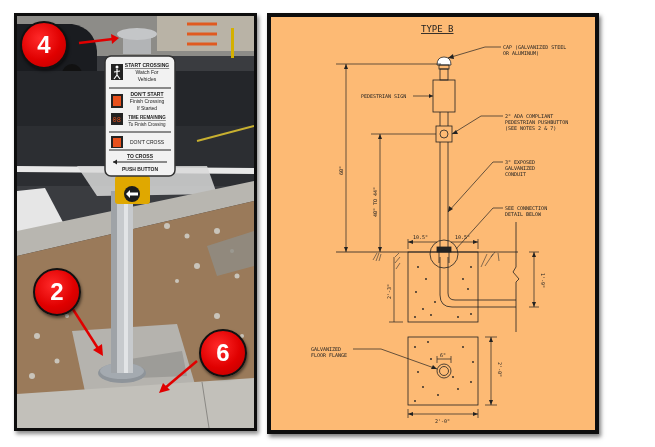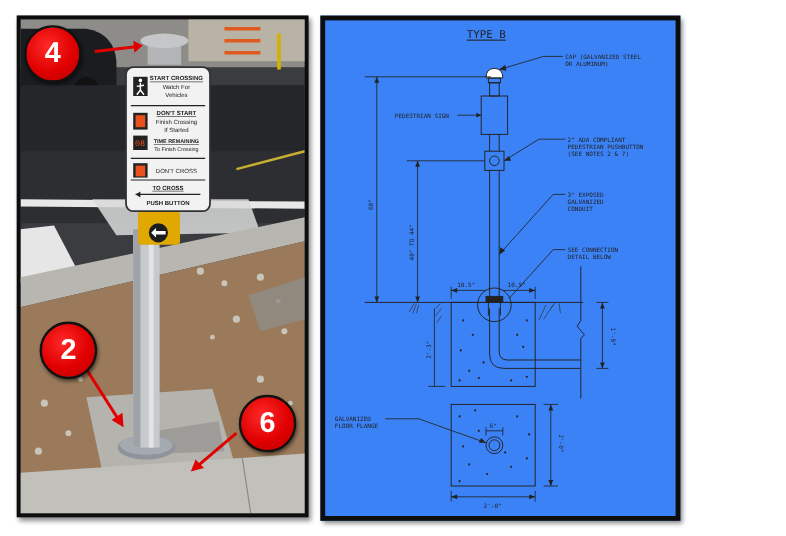--- a/index.html
+++ b/index.html
@@ -19,21 +19,21 @@
     border: 2px solid #111; box-shadow: 1px 2px 3px rgba(0,0,0,0.5);
     color: #ffffff; font-weight: bold; font-size: 24px;
     display: flex; align-items: center; justify-content: center;
     font-family: "Liberation Sans", sans-serif;
   }
 
   
   .drawing-panel {
     position: absolute; left: 267px; top: 13px; width: 292px; height: 413px;
     border: 4px solid #0d0d0d; box-shadow: 2px 3px 4px rgba(0,0,0,0.5);
-    background: #3b82f6; overflow: hidden;
+    background: #fdba74; overflow: hidden; padding-left: 32px;
   }
   .drawing-panel svg { display: block; }
   .dtext { font-family: "DejaVu Sans Mono", monospace; fill: #222; }
 </style>
 </head>
 <body>
 
 <div class="photo-panel">
   <svg width="237" height="412" viewBox="0 0 237 412">
 

